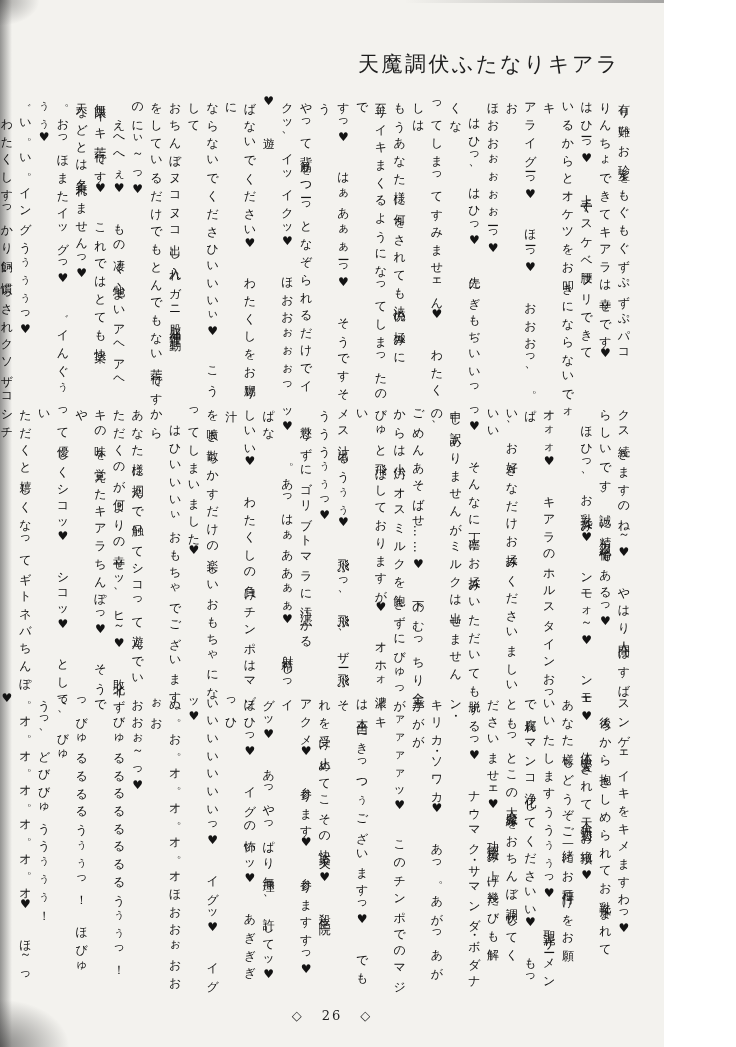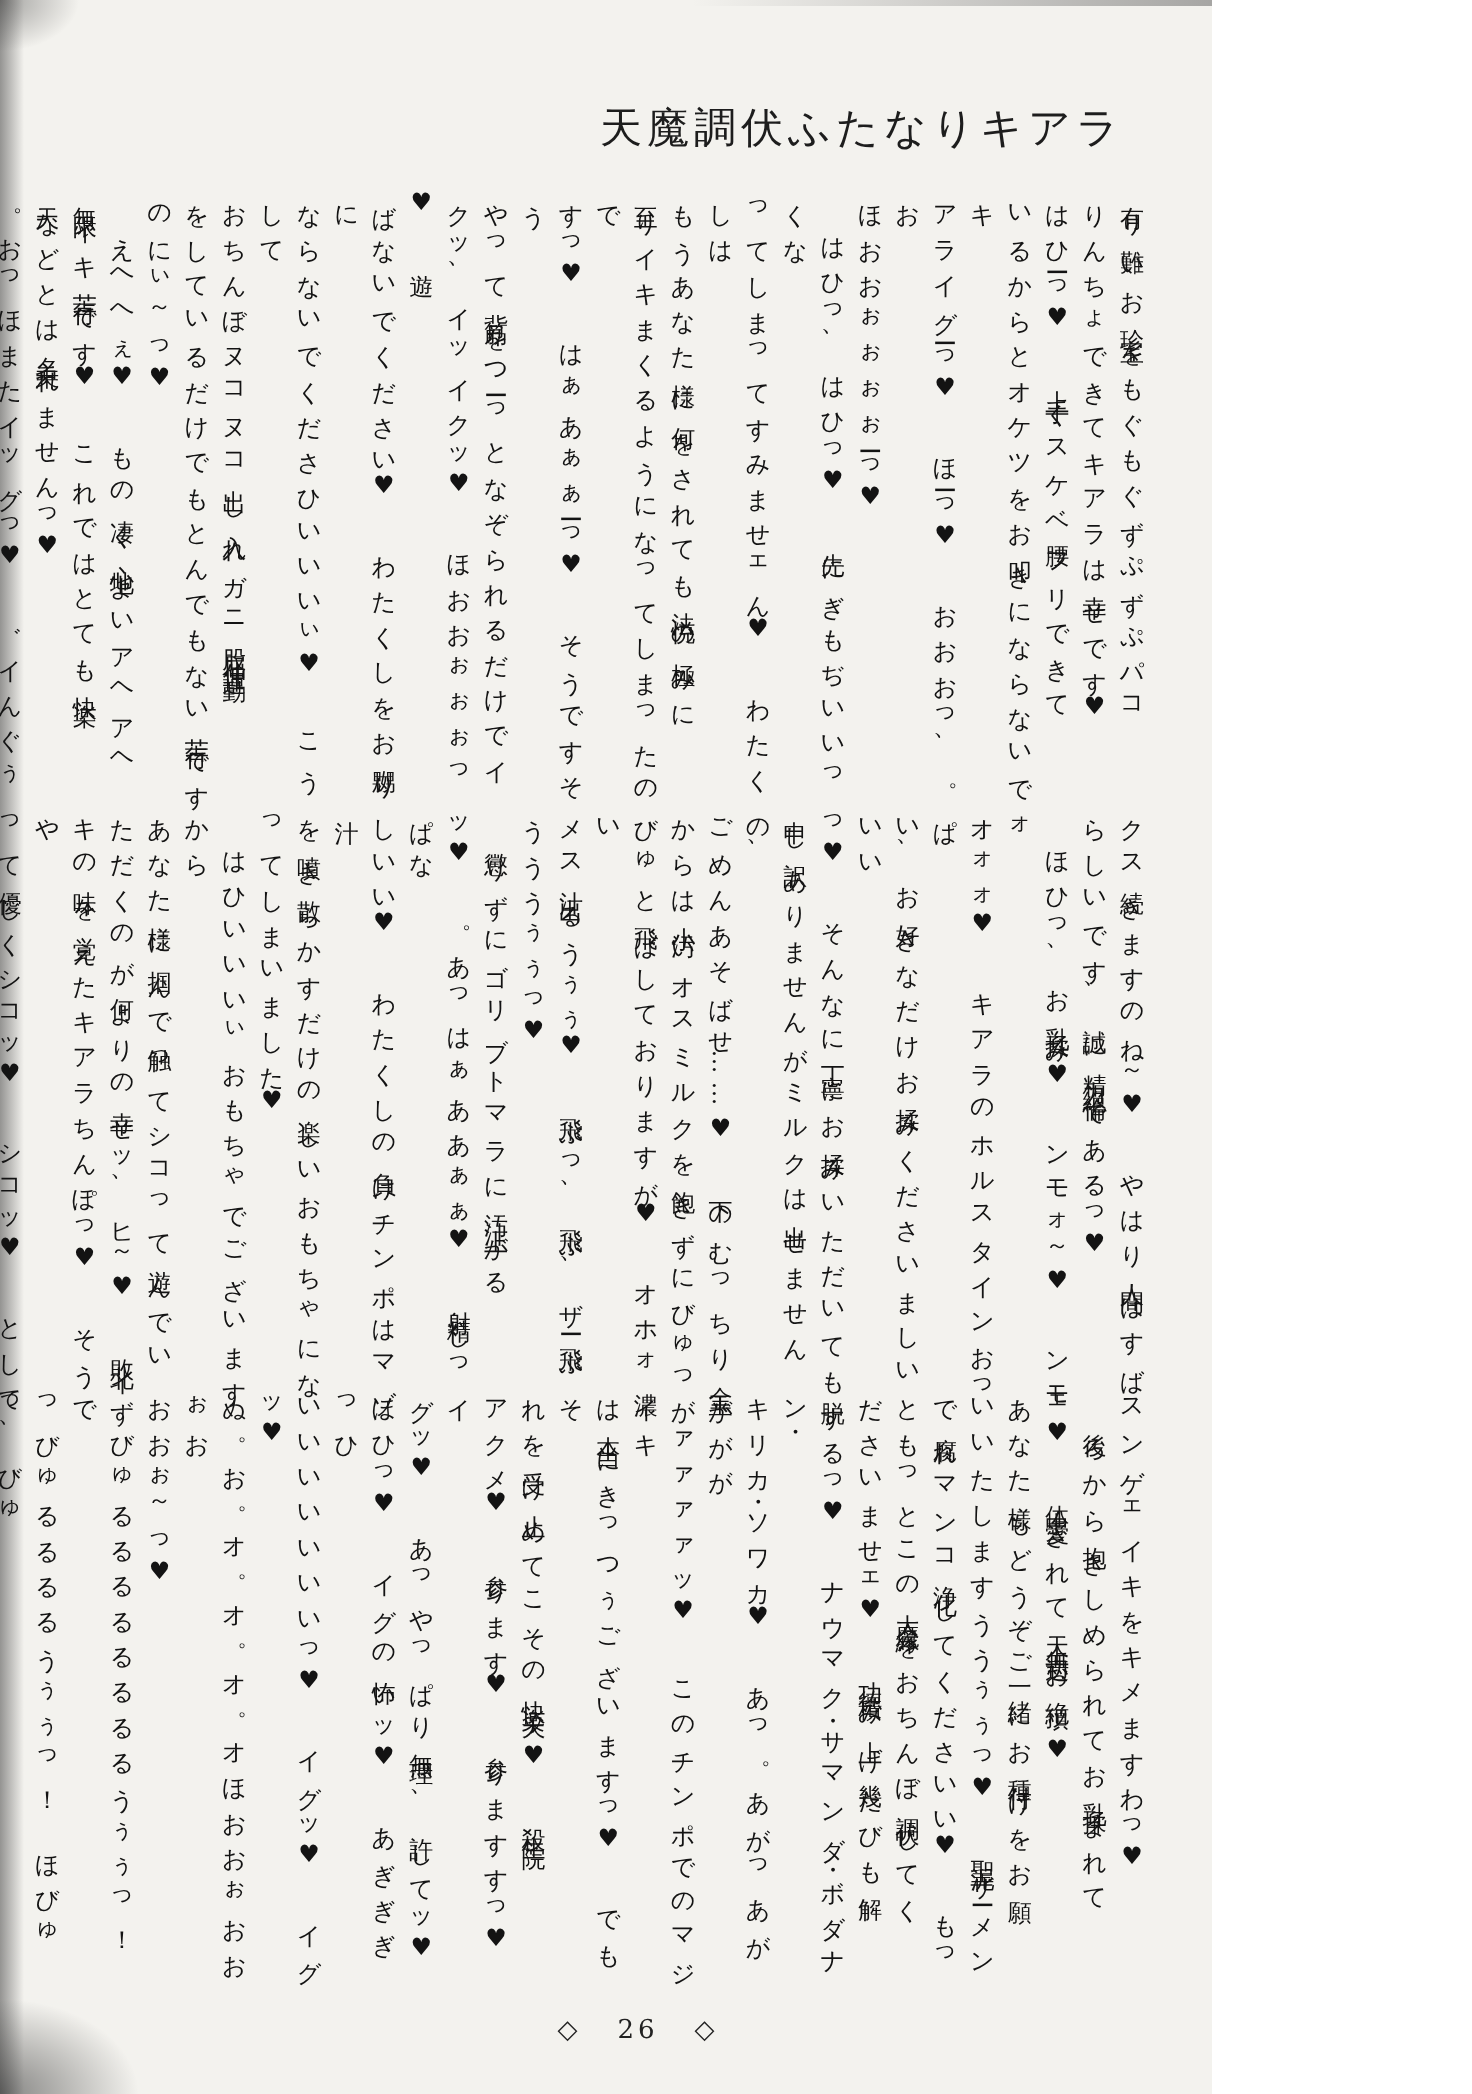--- a/index.html
+++ b/index.html
@@ -1,18 +1,18 @@
 <!DOCTYPE html>
 <html lang="ja"><head>
 <meta charset="utf-8">
 <style>
   html,body{margin:0;padding:0;}
   .page{
     position:relative;
-    width:606px;height:1047px;
+    width:664px;height:1047px;
     background:#f3f2ee;
     overflow:hidden;
     font-family:"DejaVu Serif","Liberation Serif",serif;
     color:#161616;
   }
   
   .shadow-left{
     position:absolute;left:0;top:0;width:12px;height:100%;
     background:linear-gradient(to right, rgba(70,70,70,.55), rgba(70,70,70,0));
     pointer-events:none;
@@ -57,21 +57,20 @@
   .band-1{top:94px;height:314px;}
   .band-2{top:401px;height:304px;}
   .band-3{top:691px;height:302px;}
   .pagenum{
     position:absolute;
     bottom:24px;left:0;width:100%;
     text-align:center;
     font-size:13px;
     letter-spacing:2px;
     color:#222;
-    margin-left:16px;
   }
   .pagenum span{margin:0 9px;}
 </style>
 </head>
 <body>
 
 <div class="page">
 
   <div class="shadow-left"></div>
   <div class="shadow-corner-tl"></div>

